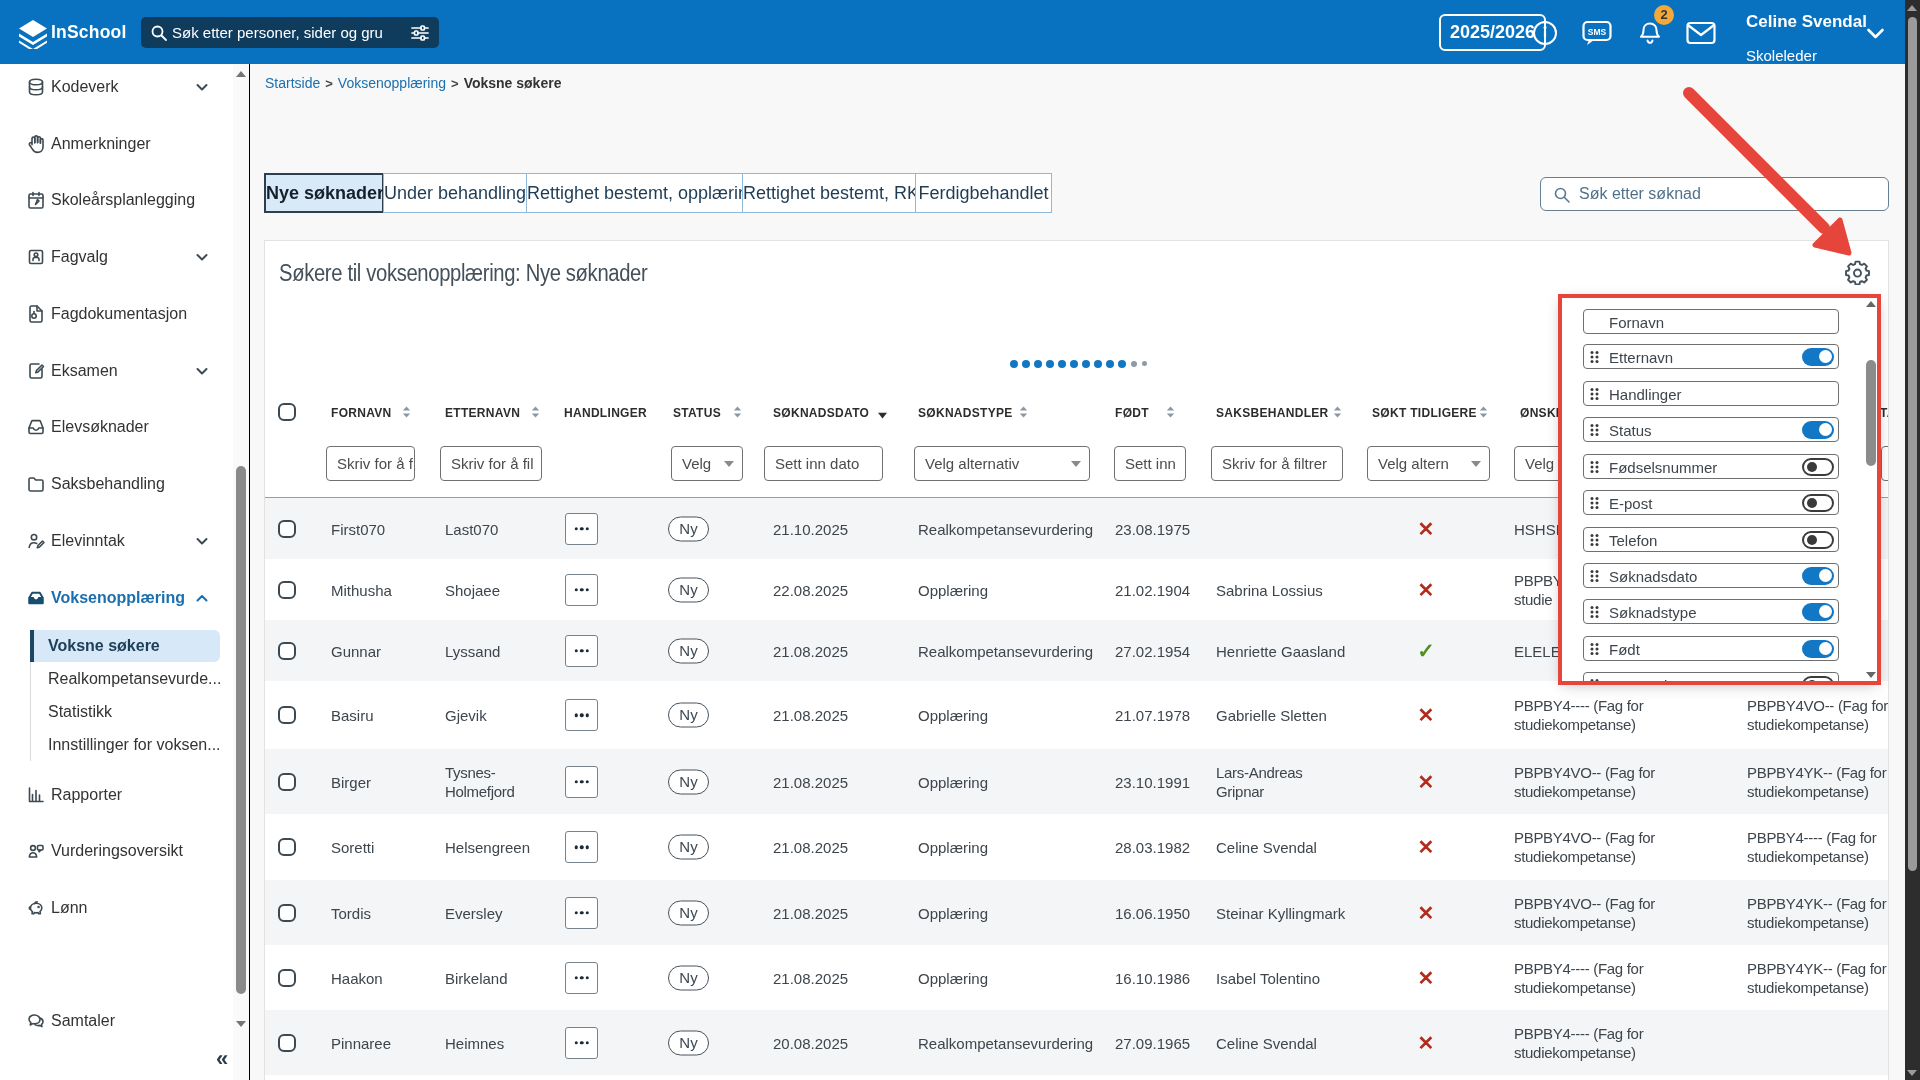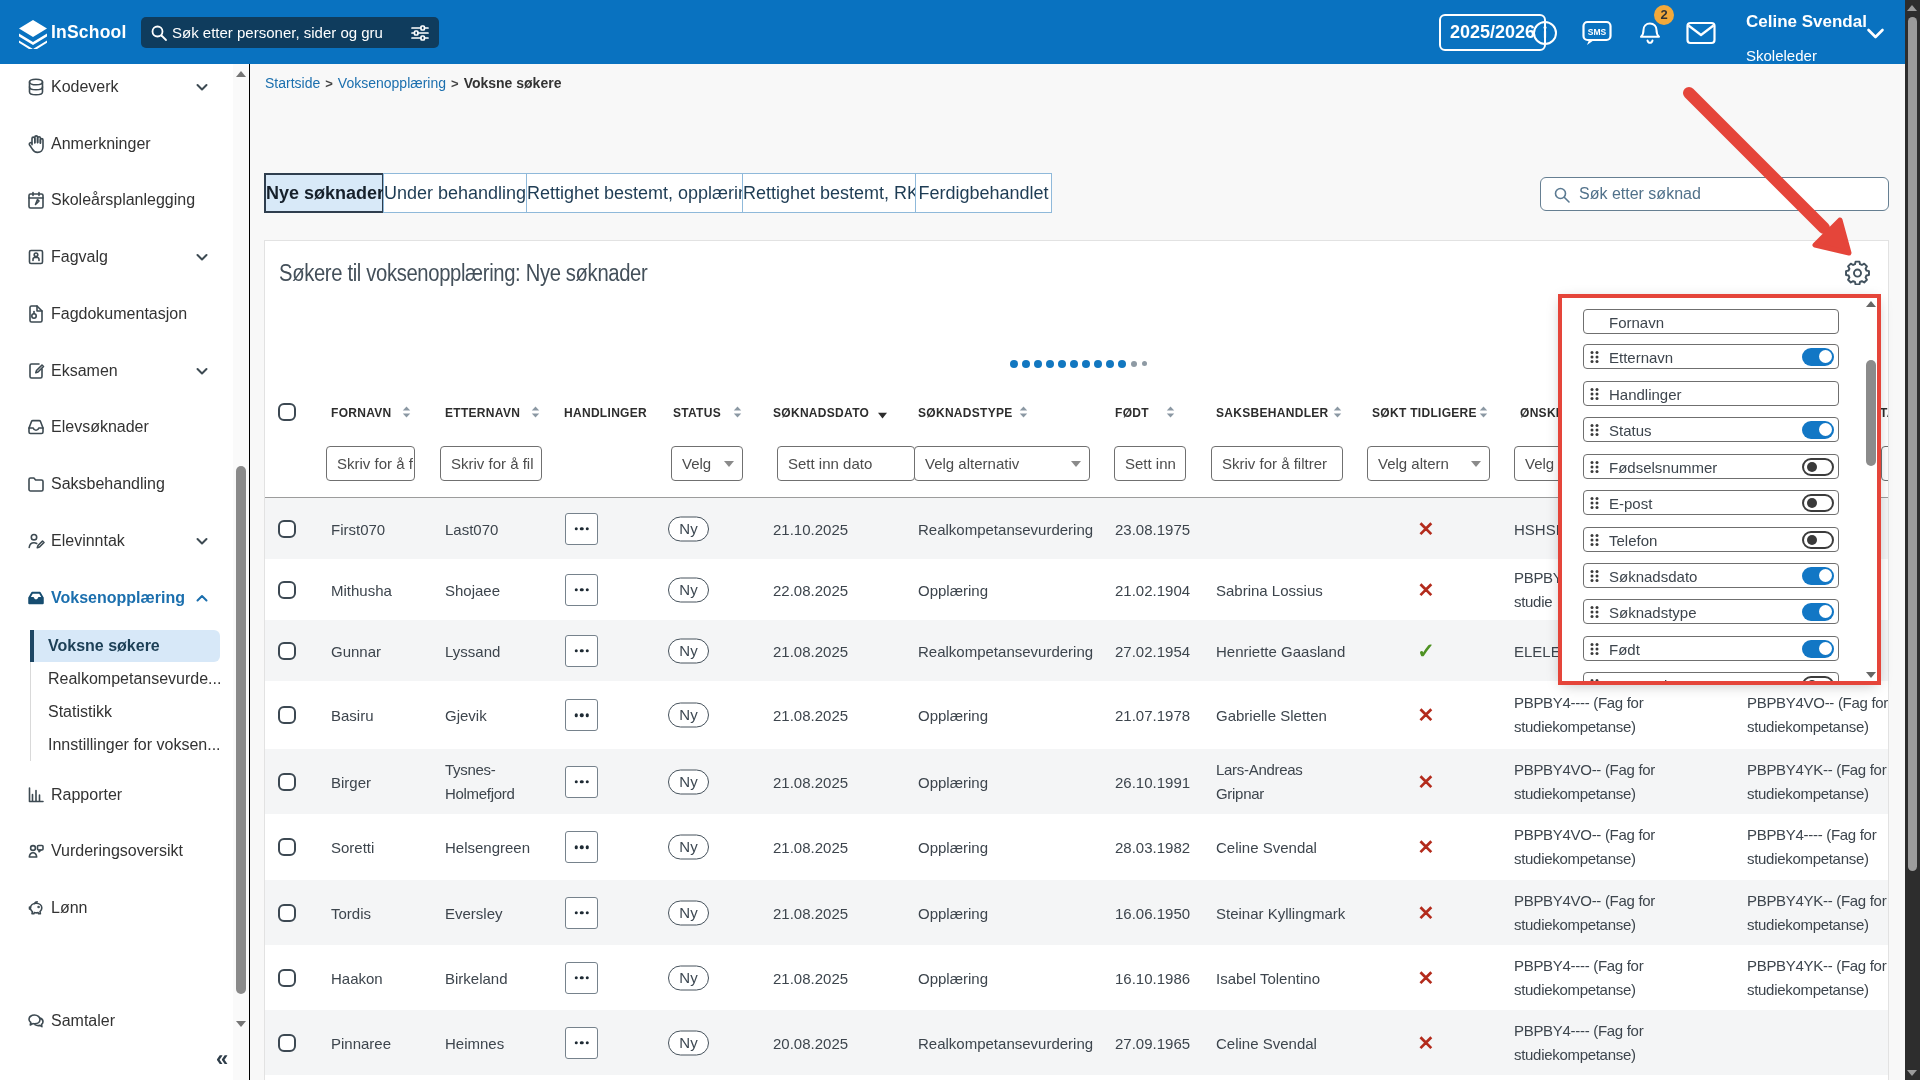--- a/index.html
+++ b/index.html
@@ -65,21 +65,21 @@
 .row { position:absolute; left:0; width:1625px; }
 .row.g { background:#f4f5f6; }
 .row .cell { position:absolute; top:50%; transform:translateY(-50%); font-size:15px; color:#3d454d; white-space:nowrap; }
 .cb { position:absolute; left:13px; top:50%; transform:translateY(-50%); width:18px; height:18px; border:2px solid #3c4852; border-radius:6px; background:#fff; }
 .dotbtn { position:absolute; left:300px; top:50%; transform:translateY(-50%); width:33px; height:32px; border:1.5px solid #76828c; border-radius:3px; background:#fff; }
 .dotbtn span { position:absolute; left:50%; top:50%; transform:translate(-50%,-50%); display:flex; gap:2px; }
 .dotbtn span b { width:3.5px; height:3.5px; border-radius:50%; background:#1e2a33; }
 .pill { position:absolute; left:403px; top:50%; transform:translateY(-50%); width:41px; height:25px; border:1.5px solid #46525c; border-radius:13px; font-size:15px; color:#3d4852; text-align:center; line-height:22px; background:#fff; }
 .xm { position:absolute; left:1152px; top:50%; transform:translateY(-50%); width:18px; text-align:center; font-size:20px; font-weight:bold; color:#b32b1c; }
 .ck { position:absolute; left:1152px; top:50%; transform:translateY(-50%); width:18px; text-align:center; font-size:21px; font-weight:bold; color:#4e9223; }
-.two { line-height:24px; letter-spacing:-0.3px; }
+.two { line-height:19px; letter-spacing:-0.3px; }
 
 
 #panelwrap { position:absolute; left:1558px; top:294px; width:323px; height:391px; }
 #panel { position:absolute; left:4px; top:4px; width:315px; height:383px; background:#fff; box-shadow:0 3px 14px rgba(0,0,0,0.28); overflow:hidden; }
 #redrect { position:absolute; left:0; top:0; width:323px; height:391px; border:4px solid #e5453a; z-index:5; }
 .pitem { position:absolute; left:21px; width:256px; height:25px; border:1px solid #6f6f6f; border-radius:4px; background:#fff; }
 .pitem .plb { position:absolute; left:25px; top:50%; transform:translateY(-50%); font-size:15px; color:#3d454d; white-space:nowrap; }
 .pitem .hdl { position:absolute; left:6px; top:50%; transform:translateY(-50%); width:9px; height:13px; }
 .tg { position:absolute; right:4px; top:50%; transform:translateY(-50%); width:32px; height:18px; border-radius:9px; }
 .tg.on { background:#1277c5; }
@@ -451,21 +451,21 @@
 <div class="th" style="left:1107px">SØKT TIDLIGERE</div>
 <svg class="sort" style="left:1214px" width="9" height="13" viewBox="0 0 9 13">
         <path d="M0.5 5L4.5 0.5 8.5 5z" fill="#8b98a3"></path>
         <path d="M0.5 8L8.5 8 4.5 12.5z" fill="#8b98a3"></path>
       </svg>
 <div class="th" style="left:1255px">ØNSKET STED</div>
 <div class="th" style="left:1615px">TANN</div>
 <div class="fin" style="left:61px;width:89px">Skriv for å f</div>
 <div class="fin" style="left:175px;width:102px">Skriv for å fil</div>
 <div class="fin" style="left:406px;width:72px">Velg<span class="cv"></span></div>
-<div class="fin" style="left:512px;width:138px">Sett inn dato</div>
+<div class="fin" style="left:499px;width:119px">Sett inn dato</div>
 <div class="fin" style="left:649px;width:176px">Velg alternativ<span class="cv"></span></div>
 <div class="fin" style="left:849px;width:72px">Sett inn</div>
 <div class="fin" style="left:946px;width:132px">Skriv for å filtrer</div>
 <div class="fin" style="left:1102px;width:123px">Velg altern<span class="cv"></span></div>
 <div class="fin" style="left:1249px;width:187px">Velg alternativ<span class="cv"></span></div>
 <div class="fin" style="left:1616px;width:80px">Vel</div>
 <div id="hdrline"></div>
 <div class="row g" style="top:257px;height:61px">
 <div class="cb"></div>
 <div class="cell" style="left:66px">First070</div>
@@ -549,21 +549,21 @@
 <div class="dotbtn">
           <span>
             <b></b>
             <b></b>
             <b></b>
           </span>
         </div>
 <div class="pill">Ny</div>
 <div class="cell" style="left:508px">21.08.2025</div>
 <div class="cell" style="left:653px">Opplæring</div>
-<div class="cell" style="left:850px">26.10.1991</div>
+<div class="cell" style="left:850px">23.10.1991</div>
 <div class="cell two" style="left:951px">Lars-Andreas<br>Gripnar</div>
 <div class="xm">✕</div>
 <div class="cell two" style="left:1249px">PBPBY4VO-- (Fag for<br>studiekompetanse)</div>
 <div class="cell two" style="left:1482px">PBPBY4YK-- (Fag for<br>studiekompetanse)</div>
 </div>
 <div class="row" style="top:573px;height:66px">
 <div class="cb"></div>
 <div class="cell" style="left:66px">Soretti</div>
 <div class="cell" style="left:180px">Helsengreen</div>
 <div class="dotbtn">

